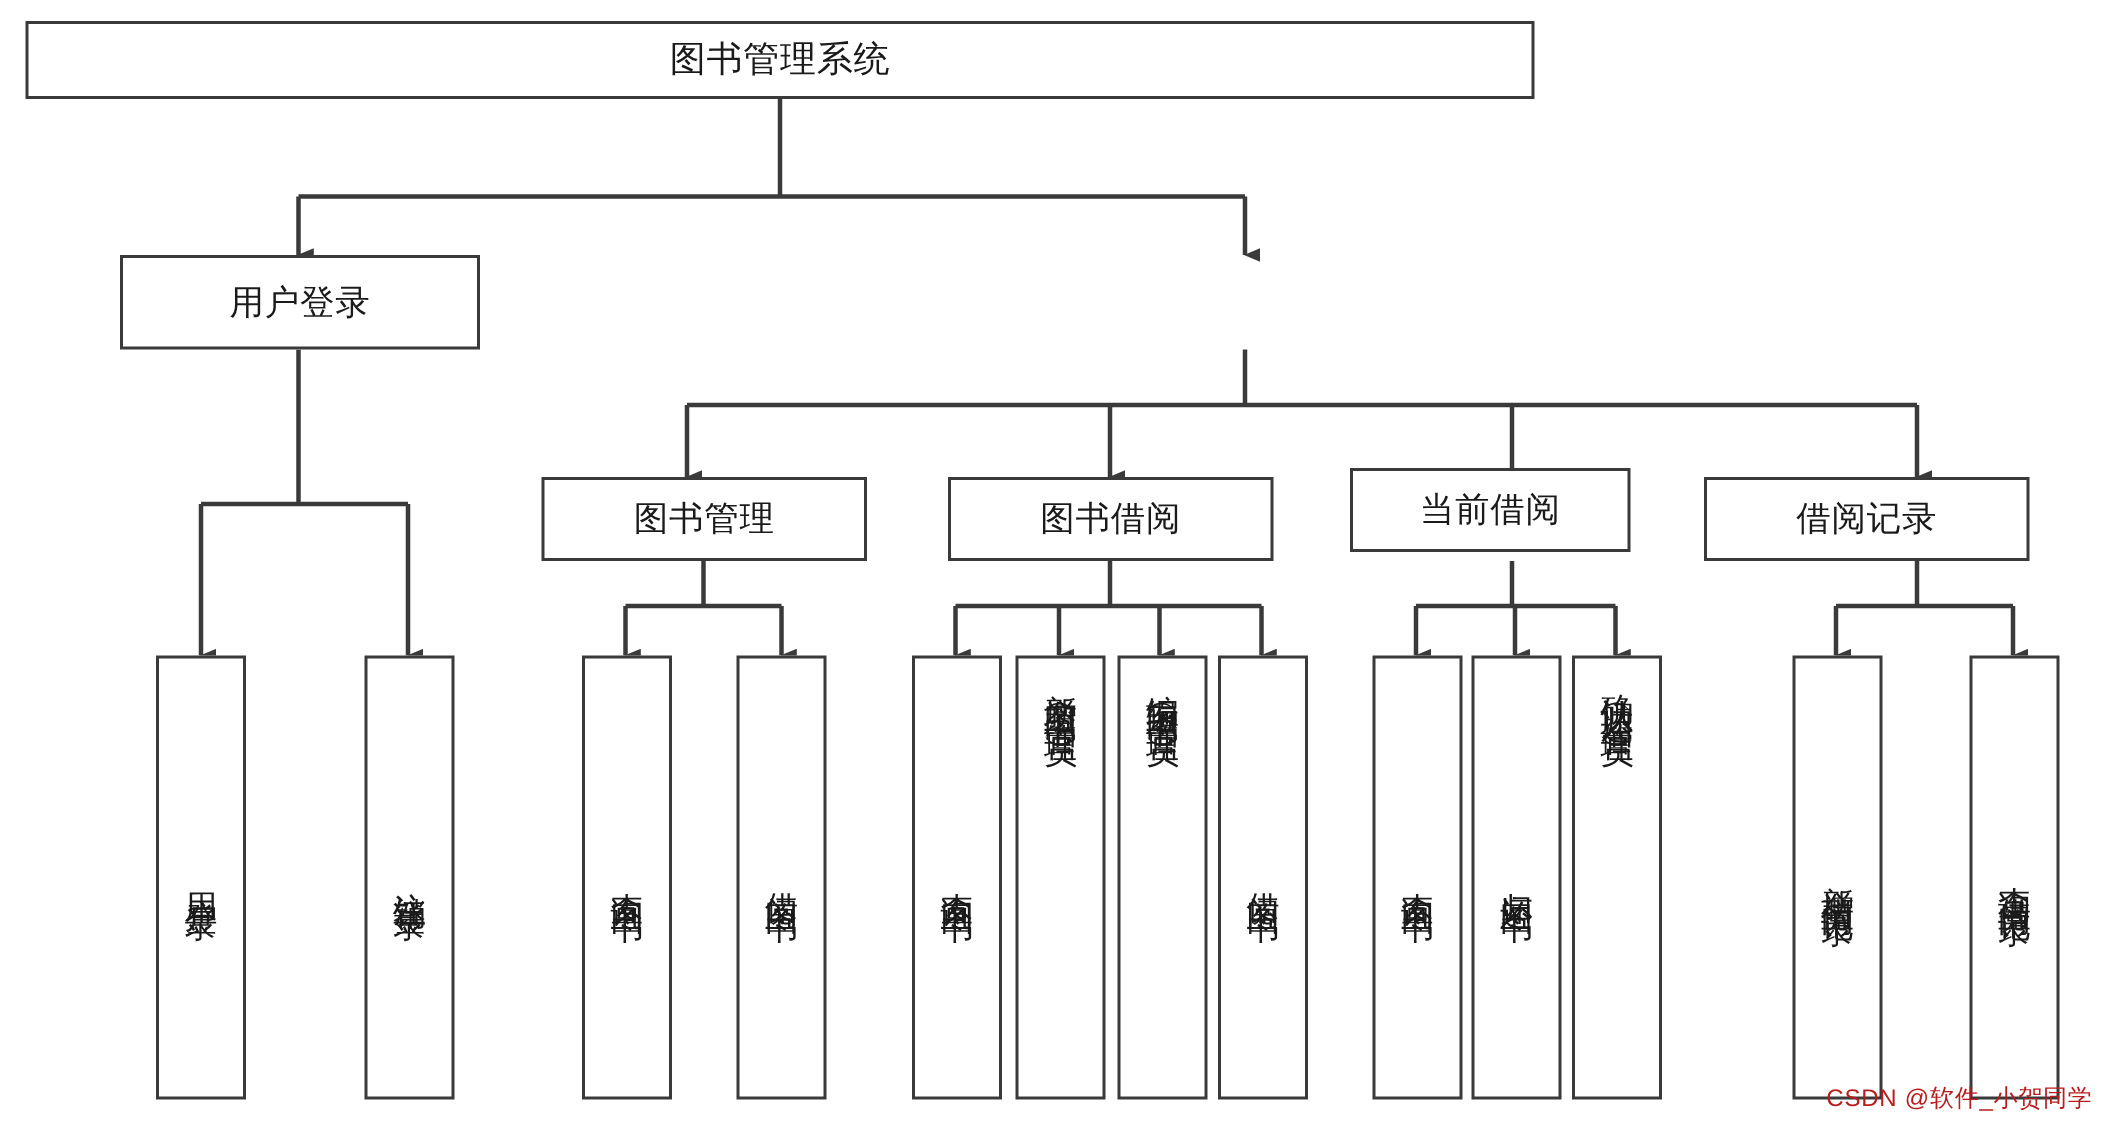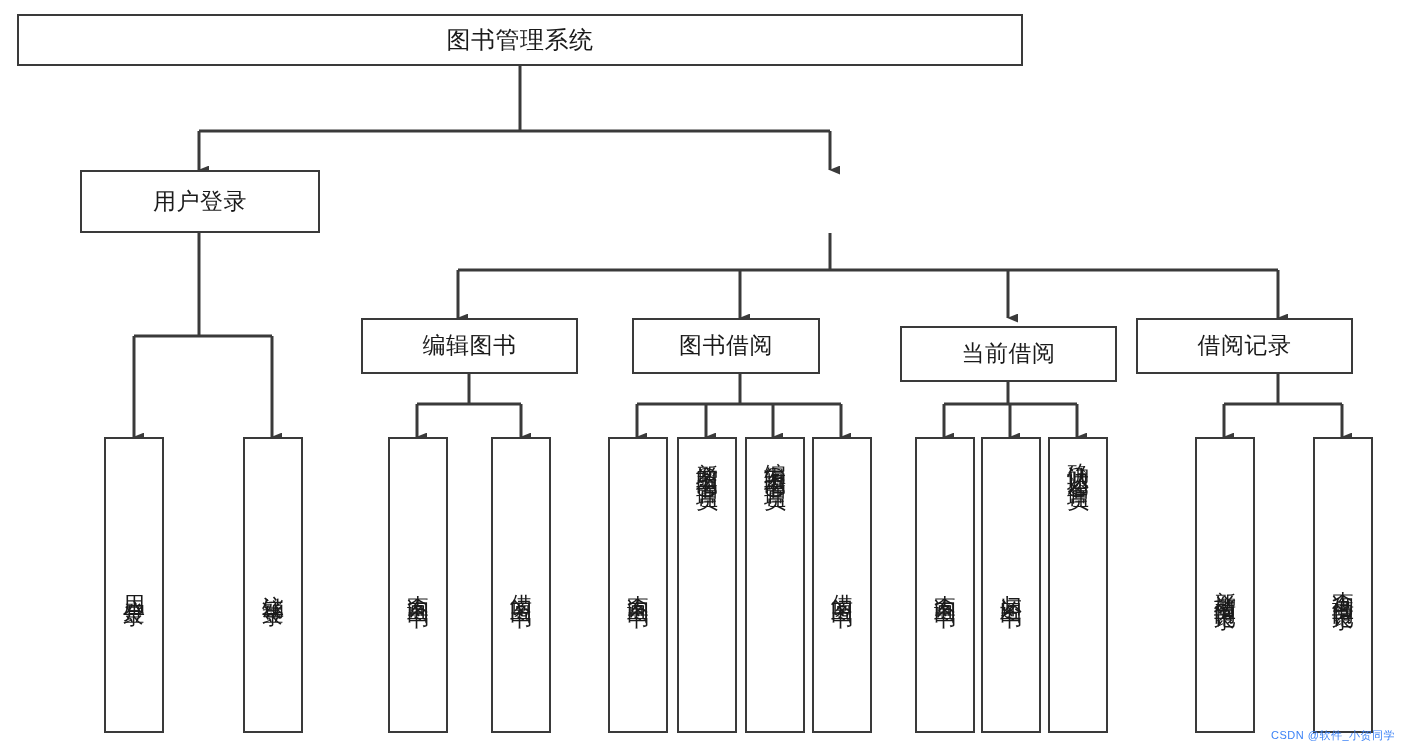--- a/index.html
+++ b/index.html
@@ -63,22 +63,22 @@
     text-orientation: upright;
     font-size: 22px;
     letter-spacing: 4px;
     line-height: 1;
     text-align: center;
   }
   #watermark {
     position: absolute;
     right: 10px;
     bottom: 4px;
-    font-size: 11px;
-    color: #3b82f6;
+    font-size: 16px;
+    color: #b91c1c;
     white-space: pre;
     pointer-events: none;
     letter-spacing: 0.5px;
   }
 </style>
 </head>
 <body>
 
 <div id="diagram-root">
 
@@ -135,26 +135,26 @@
 
   <div class="node horizontal root" style="left:17px; top:14px; width:1006px; height:52px;">
     <span class="node-label">图书管理系统</span>
   </div>
 
   <div class="node horizontal" style="left:80px; top:170px; width:240px; height:63px;">
     <span class="node-label">用户登录</span>
   </div>
 
   <div class="node horizontal" style="left:361px; top:318px; width:217px; height:56px;">
-    <span class="node-label">编辑图书</span>
-  </div>
-  <div class="node horizontal" style="left:632px; top:318px; width:188px; height:56px;">
+    <span class="node-label">图书管理</span>
+  </div>
+  <div class="node horizontal" style="left:632px; top:318px; width:217px; height:56px;">
     <span class="node-label">图书借阅</span>
   </div>
-  <div class="node horizontal" style="left:900px; top:326px; width:217px; height:56px;justify-content:center;">
+  <div class="node horizontal" style="left:900px; top:312px; width:187px; height:56px;justify-content:center;">
     <span class="node-label">当前借阅</span>
   </div>
   <div class="node horizontal" style="left:1136px; top:318px; width:217px; height:56px;">
     <span class="node-label">借阅记录</span>
   </div>
 
   <div class="node vertical centered" style="left:104px; top:437px; width:60px; height:296px;">
     <span class="node-label">用户登录</span>
   </div>
   <div class="node vertical centered" style="left:243px; top:437px; width:60px; height:296px;">

